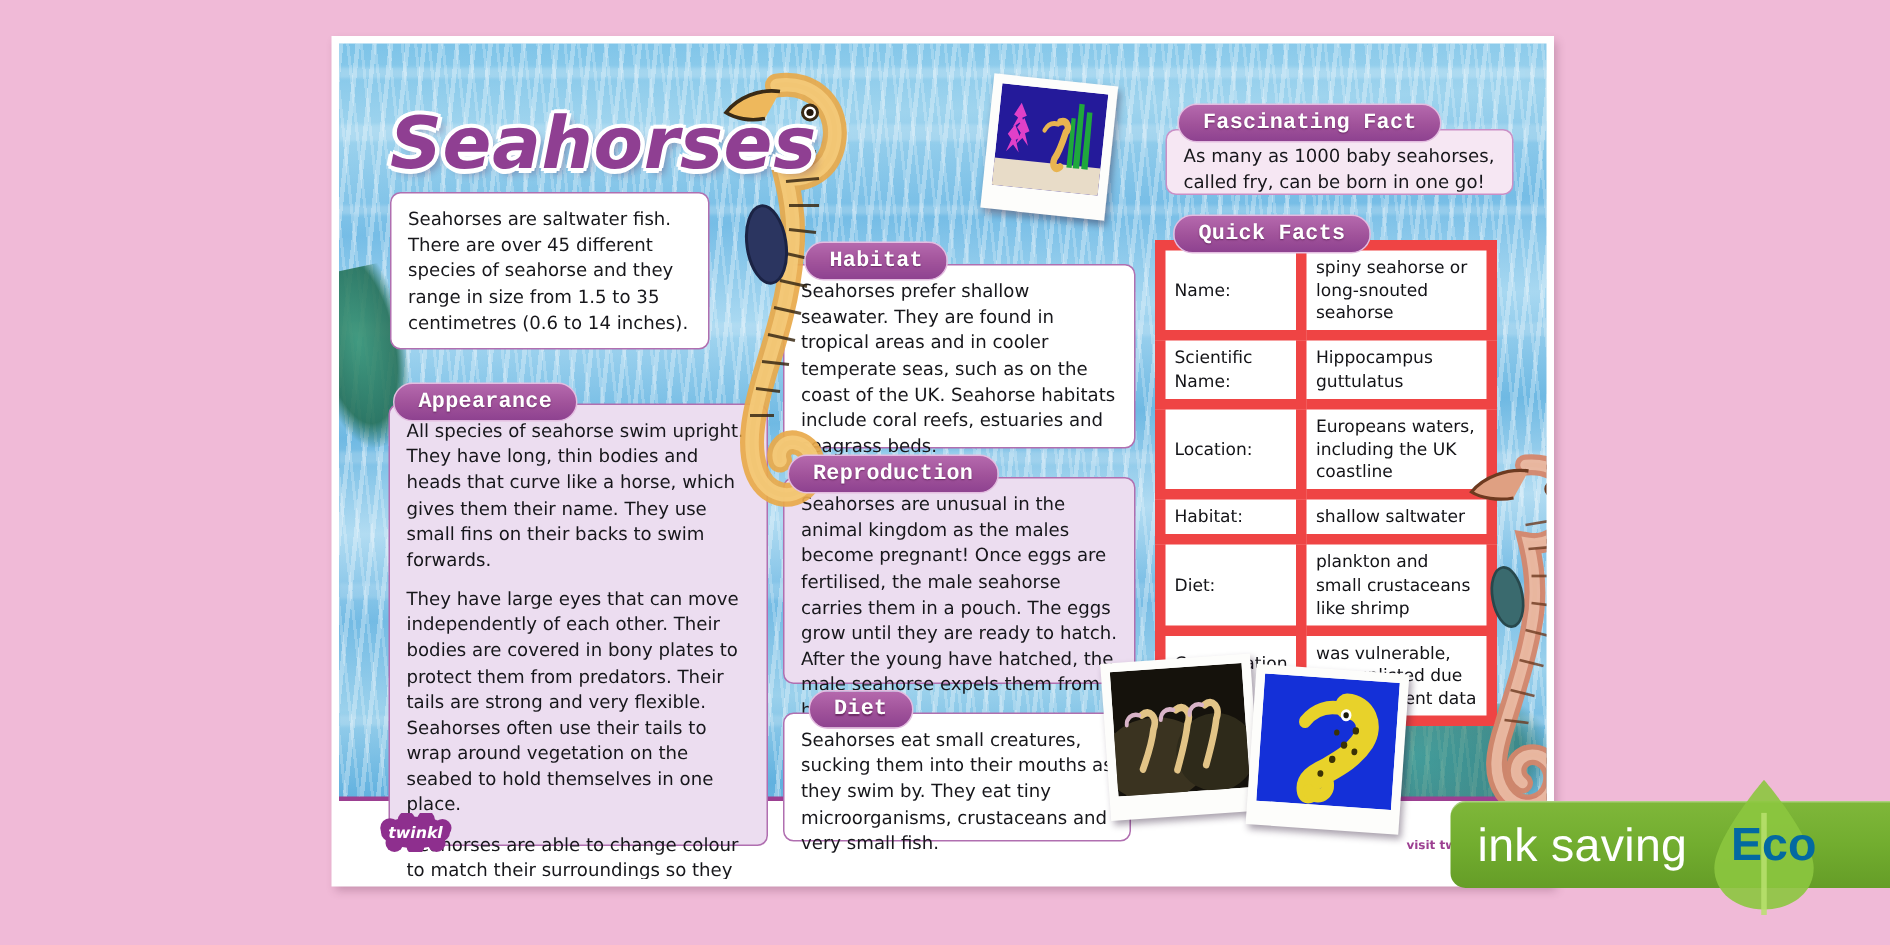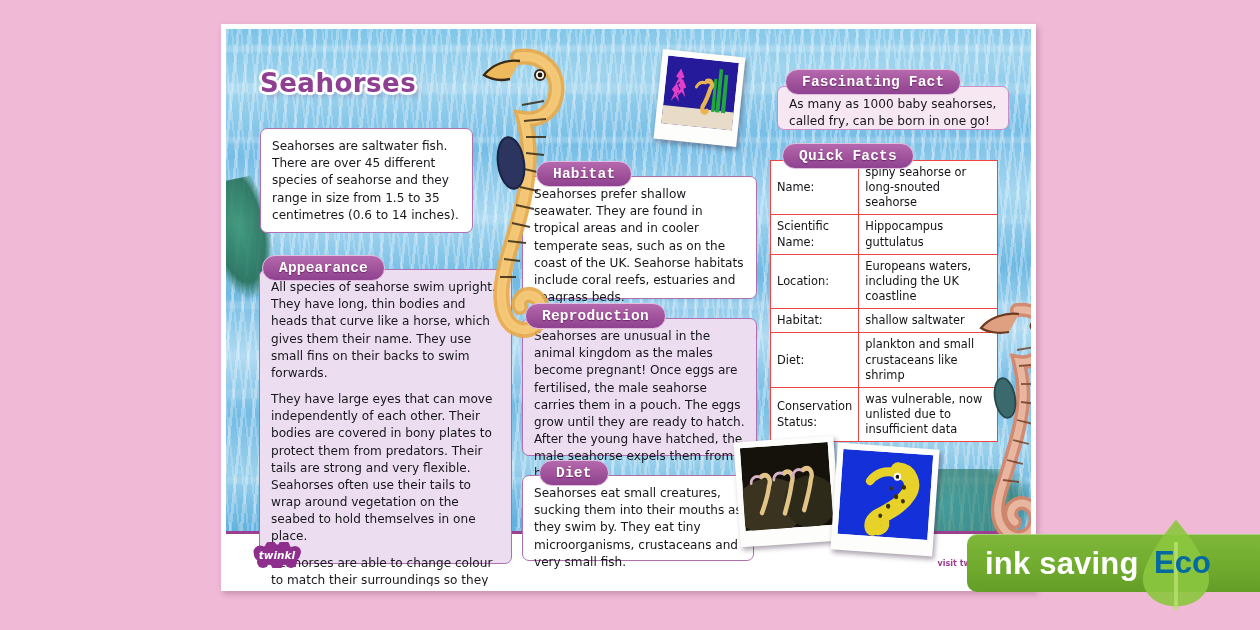--- a/index.html
+++ b/index.html
@@ -82,21 +82,22 @@
   }
   .textbox.lilac { background: #ecddf0; }
   .textbox.pinkish { background: #f5e9f3; }
   .textbox p + p { margin-top: 9px; }
 
   
   #title {
     position: absolute; left: 34px; top: 39px;
     font-family: "DejaVu Sans", sans-serif;
     font-weight: bold;
-    font-size: 26px;
+    font-style: italic;
+    font-size: 48px;
     color: #8f3f92;
     letter-spacing: .5px;
     text-shadow:
       3px 0 0 #fff, -3px 0 0 #fff, 0 3px 0 #fff, 0 -3px 0 #fff,
       2px 2px 0 #fff, -2px 2px 0 #fff, 2px -2px 0 #fff, -2px -2px 0 #fff,
       4px 4px 5px rgba(80,30,80,.30);
     z-index: 7;
   }
   #intro-box { left: 34px; top: 99px; width: 213px; }
   #appearance-banner { left: 36px; top: 226px; }
@@ -122,21 +123,21 @@
     border: 1px solid #8b3f95;
     border-collapse: collapse;
     background: #ffffff;
     font-family: "DejaVu Sans", sans-serif;
     font-size: 11.4px;
     line-height: 1.33;
     color: #131317;
     z-index: 5;
   }
   #quickfacts td {
-    border: 1px solid #ef4444;
+    border: 7px solid #ef4444;
     padding: 4px 6px;
     vertical-align: middle;
   }
   #quickfacts td.k { width: 78px; background: #ffffff; }
   #quickfacts td.v { background: #ffffff; }
 
   
   .illus { position: absolute; z-index: 3; }
   #seahorse-big { left: 222px; top: 10px; width: 118px; height: 330px; z-index: 5; }
   #seahorse-right { left: 735px; top: 265px; width: 105px; height: 260px; z-index: 7; }
@@ -185,21 +186,20 @@
     border-radius: 10px 0 0 10px;
     box-shadow: inset 0 1px 0 rgba(255,255,255,.35);
   }
   #eco-text {
     position: absolute; left: 18px; top: 0; height: 60px;
     display: flex; align-items: center;
     color: #ffffff;
     font-family: "Liberation Sans", sans-serif;
     font-size: 31px;
     letter-spacing: .2px;
-    font-weight: bold;
   }
   #eco-leaf {
     position: absolute; left: 167px; top: -16px;
     width: 84px; height: 92px;
     z-index: 2;
   }
   #eco-word {
     position: absolute; left: 187px; top: 0; height: 58px;
     display: flex; align-items: center;
     color: #0369a1;

